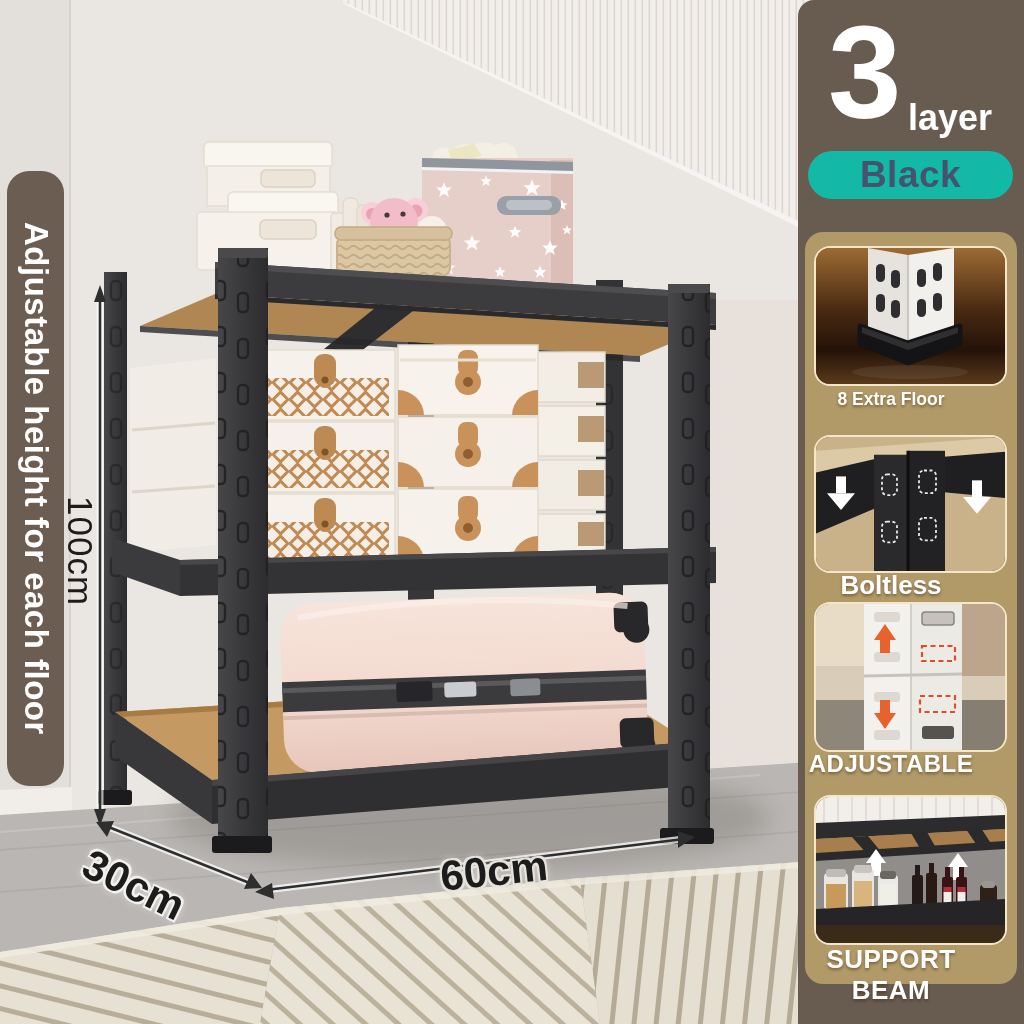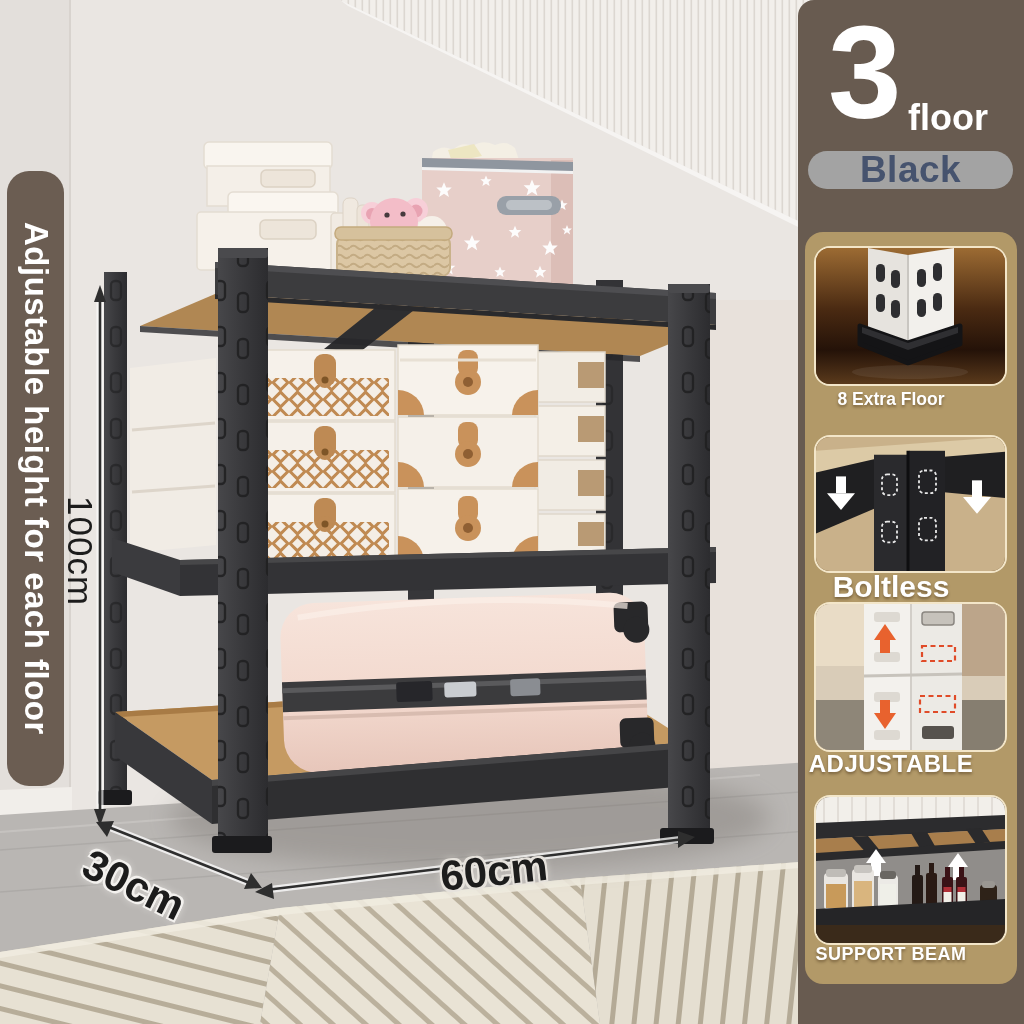--- a/index.html
+++ b/index.html
@@ -34,45 +34,45 @@
   }
 
   
   .sidebar{
     position:absolute;left:798px;top:0;width:226px;height:1024px;
     background:#685B50;border-radius:16px 0 0 0;
   }
   .badge-number{position:absolute;left:30px;top:2px;font-size:132px;line-height:1.08;font-weight:700;color:#fff;}
   .badge-label{position:absolute;left:110px;top:97px;font-size:36px;font-weight:600;color:#fff;}
   .color-pill{
-    position:absolute;left:10px;top:151px;width:205px;height:38px;border-radius:25px;
-    background:#a3a3a3;display:flex;align-items:center;justify-content:center;
+    position:absolute;left:10px;top:151px;width:205px;height:48px;border-radius:25px;
+    background:#14b8a6;display:flex;align-items:center;justify-content:center;
   }
   .color-pill span{font-size:37px;font-weight:700;color:#46536E;letter-spacing:.5px;}
   .feature-panel{
     position:absolute;left:7px;top:232px;width:212px;height:752px;
     background:#B29968;border-radius:18px;
   }
   .thumb{
     position:absolute;left:9px;width:193px;border-radius:16px;border:2px solid #F3E6C9;
     overflow:hidden;box-sizing:border-box;background:#6a4a22;
   }
   .thumb svg{display:block;width:100%;height:100%;}
   .t1{top:14px;height:140px;}
   .t2{top:203px;height:138px;}
   .t3{top:370px;height:150px;}
   .t4{top:563px;height:150px;}
   .cap{
     position:absolute;left:0;width:172px;text-align:center;color:#FFFFFF;font-weight:700;
     text-shadow:0 2px 3px rgba(50,32,12,.45);
   }
   .cap1{top:157px;font-size:17.5px;line-height:20px;}
-  .cap2{top:338px;font-size:30px;}
+  .cap2{top:338px;font-size:26px;}
   .cap3{top:518px;font-size:24px;letter-spacing:.5px;}
-  .cap4{top:712px;font-size:18px;letter-spacing:.5px;}
+  .cap4{top:712px;font-size:26px;letter-spacing:.5px;}
   .cap span{display:block;}
 </style>
 </head>
 <body>
 
 <div class="canvas">
 
   <svg class="scene" viewBox="0 0 1024 1024" aria-hidden="true">
     <defs>
       <pattern id="flute" width="7" height="12" patternUnits="userSpaceOnUse">
@@ -361,21 +361,21 @@
   <div class="banner">
     <span>Adjustable height for each floor</span>
   </div>
 
   <div class="dim dim-height">100cm</div>
   <div class="dim dim-depth">30cm</div>
   <div class="dim dim-width">60cm</div>
 
   <div class="sidebar">
     <div class="badge-number">3</div>
-    <div class="badge-label">floor</div>
+    <div class="badge-label">layer</div>
 
     <div class="color-pill">
       <span>Black</span>
     </div>
 
     <div class="feature-panel">
 
       <div class="thumb t1">
         <svg viewBox="0 0 189 136" preserveAspectRatio="none">
           <defs>

